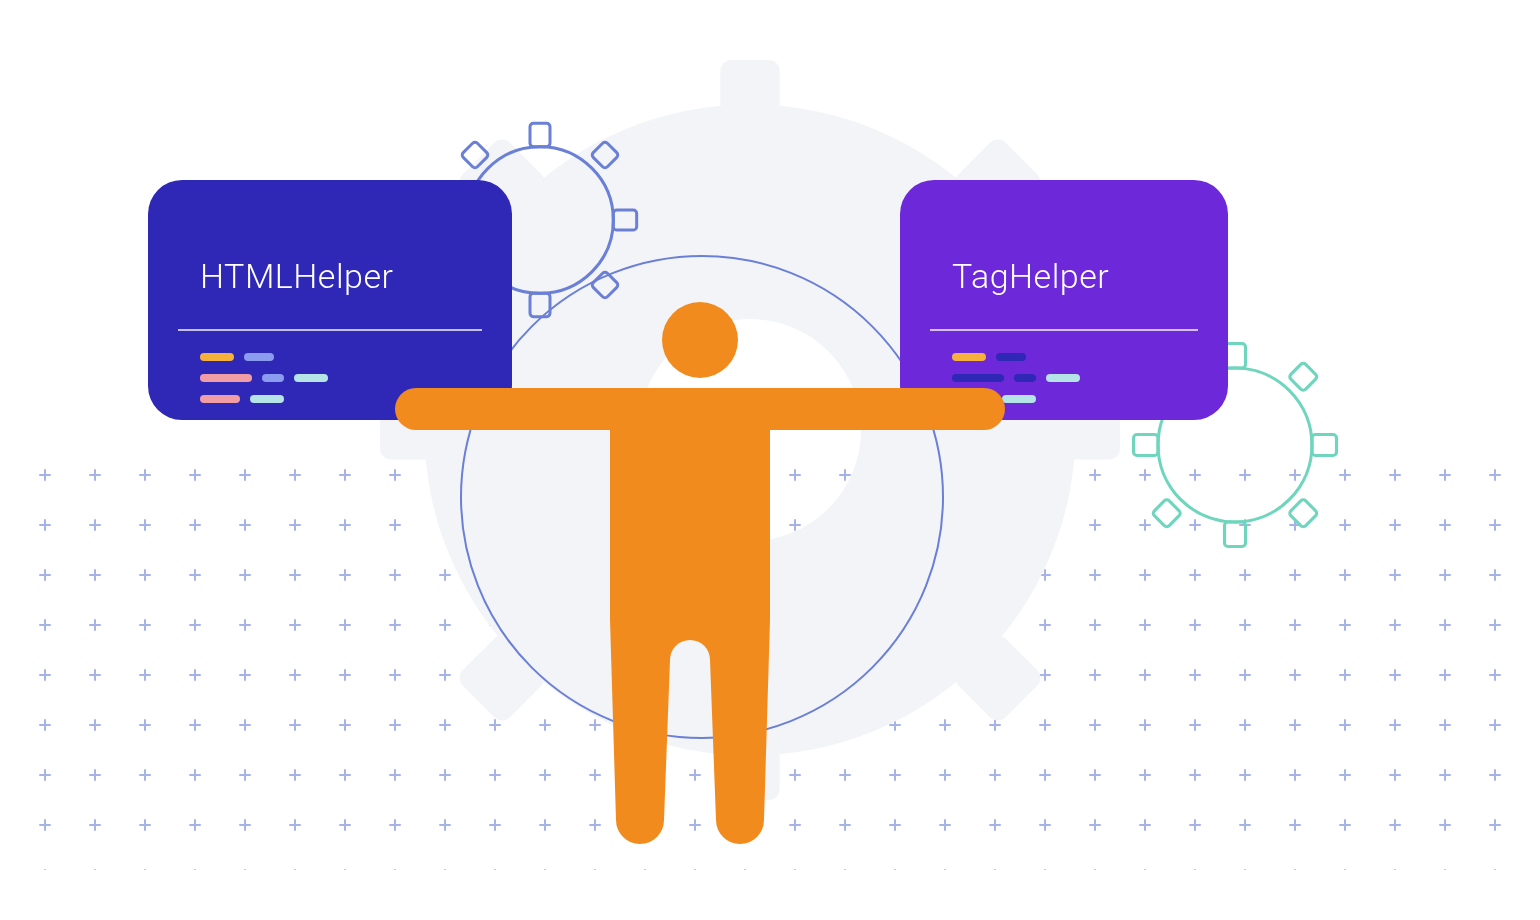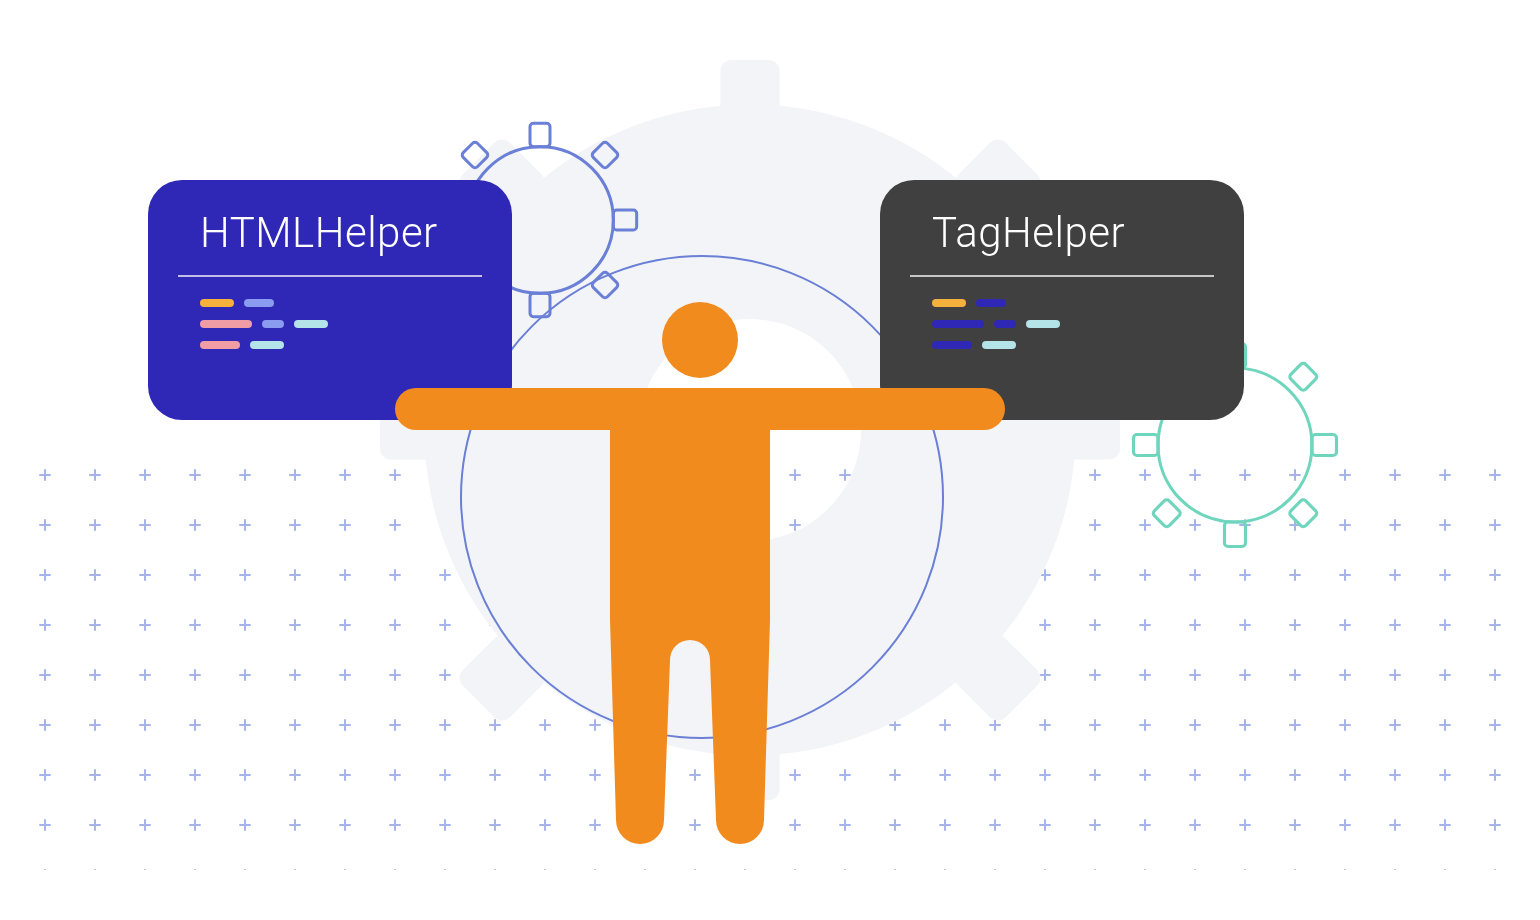--- a/index.html
+++ b/index.html
@@ -69,32 +69,33 @@
     overflow: hidden;
   }
   .card-left {
     left: 148px;
     top: 180px;
     width: 364px;
     height: 240px;
     background: #2f27b6;
   }
   .card-right {
-    left: 880px;
+    left: 900px;
     top: 180px;
-    width: 364px;
+    width: 328px;
     height: 240px;
-    background: #404040;
+    background: #6d28d9;
   }
   .card-title {
     color: #ffffff;
-    font-size: 42px;
+    font-size: 34px;
     font-weight: 300;
-    padding: 28px 0 18px 52px;
+    padding: 28px 0 33px 52px;
     letter-spacing: 0.5px;
+    margin-top: 48px;
   }
   .card-divider {
     height: 2px;
     background: rgba(255,255,255,0.7);
     margin: 0 30px 22px 30px;
   }
   .code-lines {
     padding-left: 52px;
   }
   .line { height: 9px; line-height: 0; margin-bottom: 12px; }

